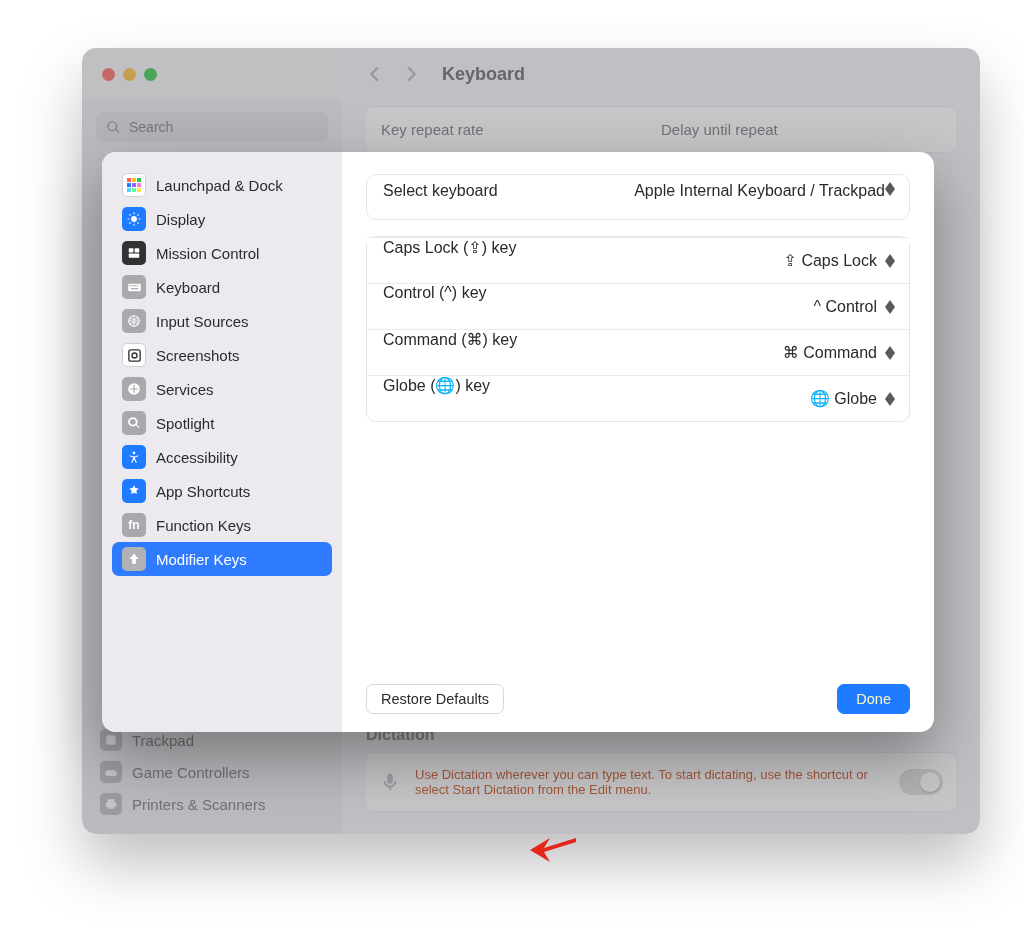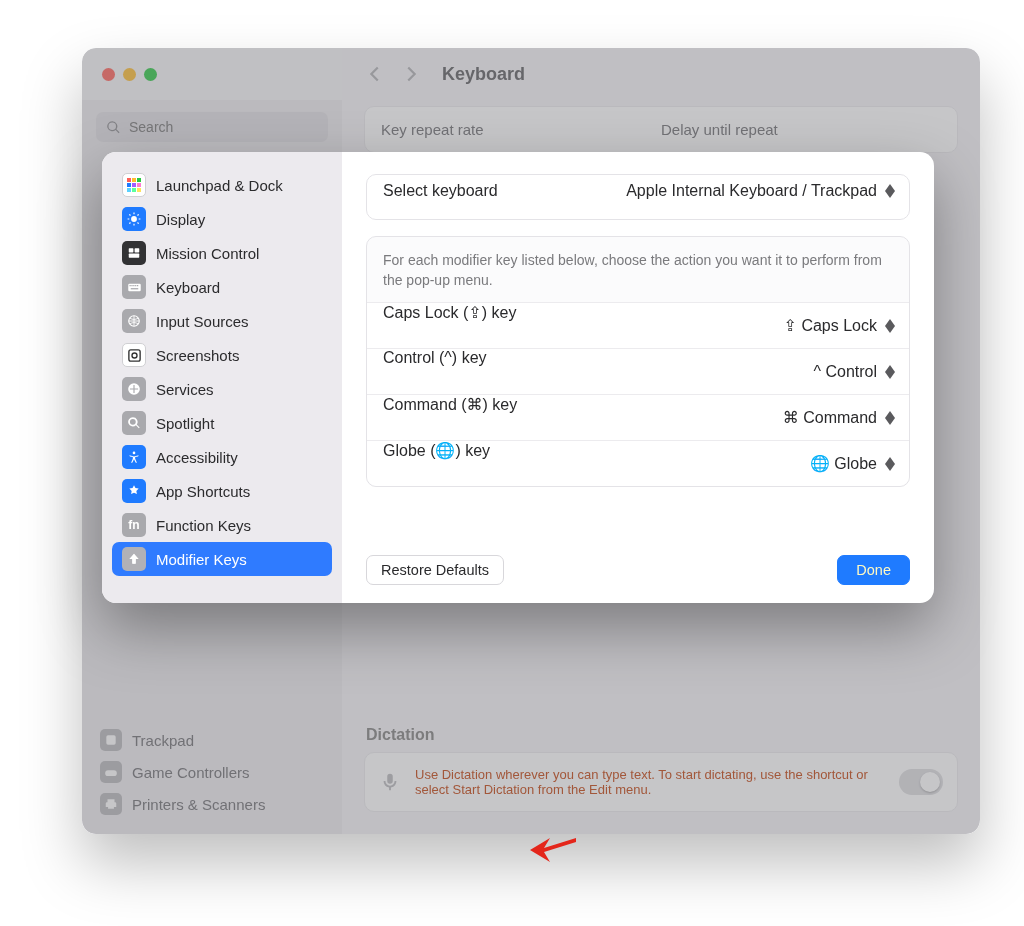--- a/index.html
+++ b/index.html
@@ -32,33 +32,33 @@
   .bg-item .ic{width:22px;height:22px;border-radius:5px;background:#b7b7bb;display:flex;align-items:center;justify-content:center;}
   .bg-item .ic svg{width:14px;height:14px;fill:#fff}
   .bg-section { padding:14px 24px 8px 24px; font-weight:700; color:#80807f; font-size:16px;}
   .bg-dict { margin:0 22px 22px 22px; background:#fff; border:1px solid #eae9ec; border-radius:10px; padding:14px 14px; color:#c2410c; font-size:13px; display:flex; align-items:center; gap:14px;}
   .toggle{width:44px;height:26px;border-radius:13px;background:#dcdcdf;position:relative;flex:0 0 auto;margin-left:auto}
   .toggle::after{content:"";position:absolute;right:3px;top:3px;width:20px;height:20px;border-radius:50%;background:#fff;box-shadow:0 1px 2px rgba(0,0,0,0.25)}
   .dimmer { position:absolute; inset:0; background:rgba(120,120,125,0.42); border-radius:14px; }
 
   
   .sheet {
-    position:absolute; left:102px; top:152px; width:832px; height:451px;
+    position:absolute; left:102px; top:152px; width:832px; height:580px;
     background:#fff; border-radius:14px; box-shadow:0 25px 60px rgba(0,0,0,0.35);
     display:flex; overflow:hidden;
   }
   .sheet-side { width:240px; background:#eceaee; padding:16px 10px; }
   .s-item { display:flex; align-items:center; gap:10px; height:34px; padding:0 10px; border-radius:7px; font-size:15px; color:#2b2b2d; cursor:default;}
   .s-item.sel { background:#2f7bff; color:#fff; }
   .s-item.sel .ic{filter:brightness(1.05)}
   .s-item .ic{width:24px;height:24px;border-radius:5px;display:flex;align-items:center;justify-content:center;font-size:11px;font-weight:700;color:#fff}
   .sheet-main { flex:1; padding:22px 24px 18px 24px; display:flex; flex-direction:column; }
   .sel-row { border:1px solid #e4e3e7; border-radius:10px; height:46px; display:flex; align-items:center; padding:0 12px 12px 16px; font-size:16px; color:#2a2a2c; }
   .sel-row .lbl{flex:0 0 auto}
-  .sel-row .val{margin-left:auto; display:flex; align-items:center; gap:8px;}
+  .sel-row .val{margin-left:auto; display:flex; align-items:flex-start; }
   .stepperic{width:12px;display:flex;flex-direction:column;gap:0}
   .stepperic svg{width:10px;height:7px;fill:#5a5a5d}
   .card { margin-top:16px; border:1px solid #e4e3e7; border-radius:10px; background:#fbfbfc; }
   .card-head { padding:14px 16px 12px 16px; color:#7a7a7d; font-size:14px; line-height:1.4; }
   .card-row { display:flex; padding:0 12px 0 16px; height:46px; border-top:1px solid #ecebee; font-size:16px; color:#2a2a2c; background:#fff;}
   .card-row:first-of-type{border-top:1px solid #ecebee}
   .card-row .val{margin-left:auto;display:flex;align-items:center;gap:8px}
   .card-row:last-of-type{border-bottom-left-radius:10px;border-bottom-right-radius:10px}
   .footer { margin-top:auto; display:flex; align-items:center; padding-top:16px;}
   .btn { height:30px; padding:0 14px; border-radius:7px; font-size:14.5px; display:flex; align-items:center; cursor:pointer; border:1px solid #d8d7db; background:#fff; color:#2a2a2c;}
@@ -283,21 +283,20 @@
           <svg viewBox="0 0 10 7">
                 <path d="M5 0l5 7H0z"></path>
               </svg>
           <svg viewBox="0 0 10 7">
                 <path d="M5 7L0 0h10z"></path>
               </svg>
         </span>
       </span>
     </div>
     <div class="card">
-      <div class="card-head">For each modifier key listed below, choose the action you want it to perform from the pop-up menu.</div>
       <div id="rows-host">
             <div class="card-row">
               <span>Caps Lock (⇪) key</span>
               <span class="val">
                 <span>⇪ Caps Lock</span>
                 <span class="stepperic">
                   <svg viewBox="0 0 10 7">
                     <path d="M5 0l5 7H0z" fill="#5a5a5d"></path>
                   </svg>
                   <svg viewBox="0 0 10 7">

